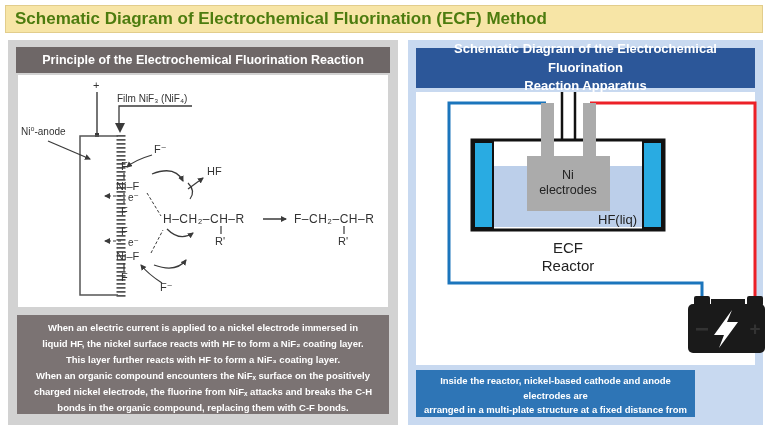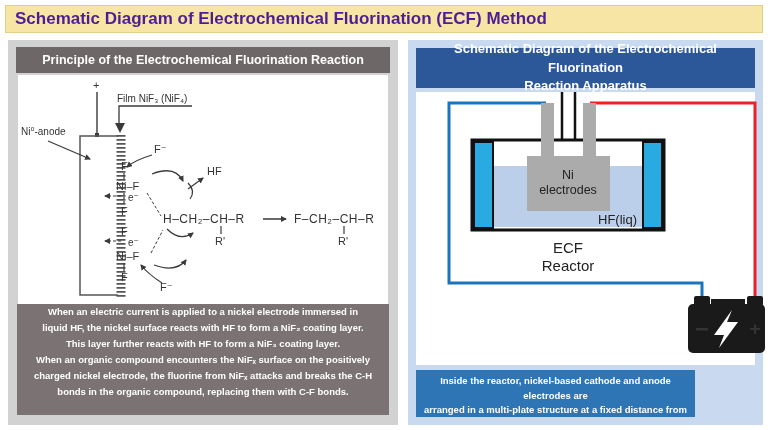--- a/index.html
+++ b/index.html
@@ -6,39 +6,39 @@
   html,body { margin:0; padding:0; }
   body {
     width:768px; height:430px; position:relative; overflow:hidden;
     background:#ffffff;
     font-family:"Liberation Sans","DejaVu Sans",sans-serif;
   }
   .title-bar {
     position:absolute; left:5px; top:5px; width:758px; height:28px;
     background:#F7E5A6; border:1px solid #E2CD8C;
     display:flex; align-items:center; padding-left:9px;
-    font-size:17px; font-weight:bold; color:#4c1d95;
+    font-size:17px; font-weight:bold; color:#4d7c0f;
   }
   .panel { position:absolute; top:40px; }
   .panel.left  { left:8px;   width:390px; height:385px; background:#D2D2D2; }
   .panel.right { left:408px; width:355px; height:385px; background:#C8D9F0; }
   .panel-header {
     position:absolute; color:#ffffff; font-weight:bold; text-align:center;
     display:flex; align-items:center; justify-content:center;
   }
   .left  .panel-header { left:8px; top:7px;  width:374px; height:26px; background:#6E6767; font-size:12.5px; }
   .right .panel-header { left:8px; top:8px;  width:339px; height:40px; background:#2C5799; font-size:13px; line-height:1.45; white-space:pre-line; }
   .diagram-area { position:absolute; background:#ffffff; }
   .left  .diagram-area { left:10px; top:35px; width:370px; height:232px; }
   .right .diagram-area { left:8px;  top:52px; width:339px; height:273px;padding-left:24px; }
   .caption {
     position:absolute; color:#ffffff; font-weight:bold; text-align:center;
     white-space:pre-line; overflow:hidden;
   }
-  .left  .caption { left:9px; top:264px; width:372px; height:111px; background:#7B7373; font-size:9.5px; line-height:16px;  }
+  .left  .caption { left:9px; top:275px; width:372px; height:99px; background:#7B7373; font-size:9.5px; line-height:16px;  padding-top:5px; }
   .right .caption { left:8px; top:330px; width:279px; height:47px;  background:#2E75B6; font-size:9.5px; line-height:14.5px; padding-top:4px; }
   svg text { fill:#333; }
   svg .chem-t  { font-size:11px; }
   svg .chem-s  { font-size:10px; }
   svg .formula { font-size:12px; letter-spacing:0.5px; }
   svg .lbl     { font-size:12.5px; fill:#222; }
   svg .big     { font-size:15px; fill:#222; }
 </style>
 </head>
 <body>

